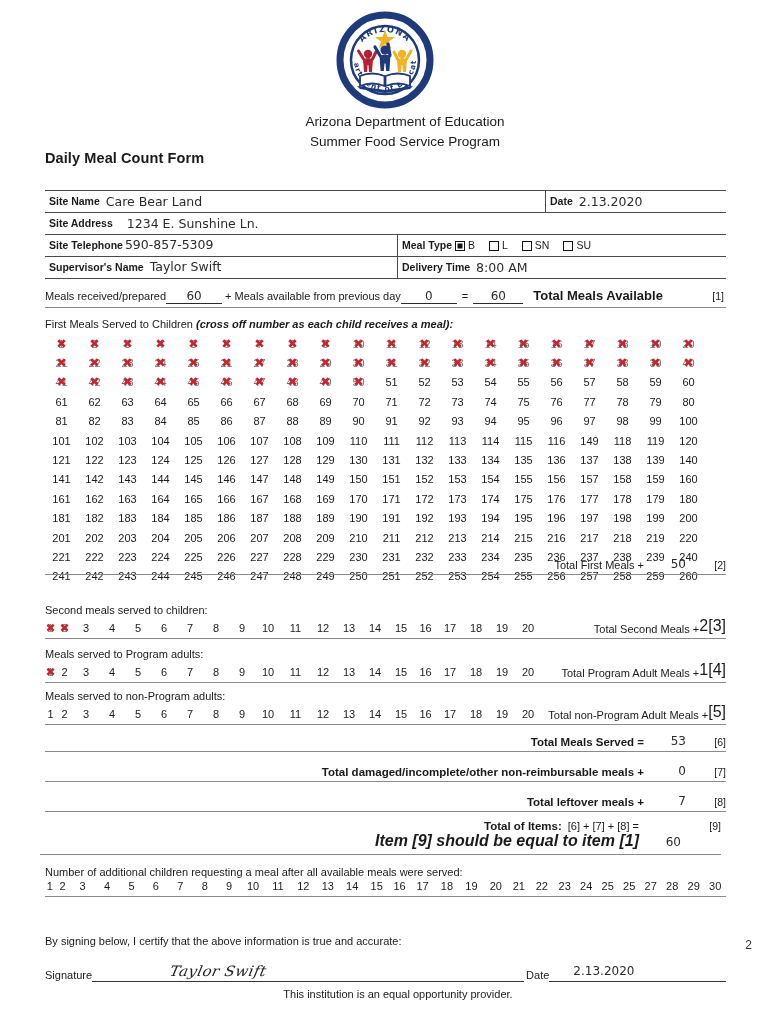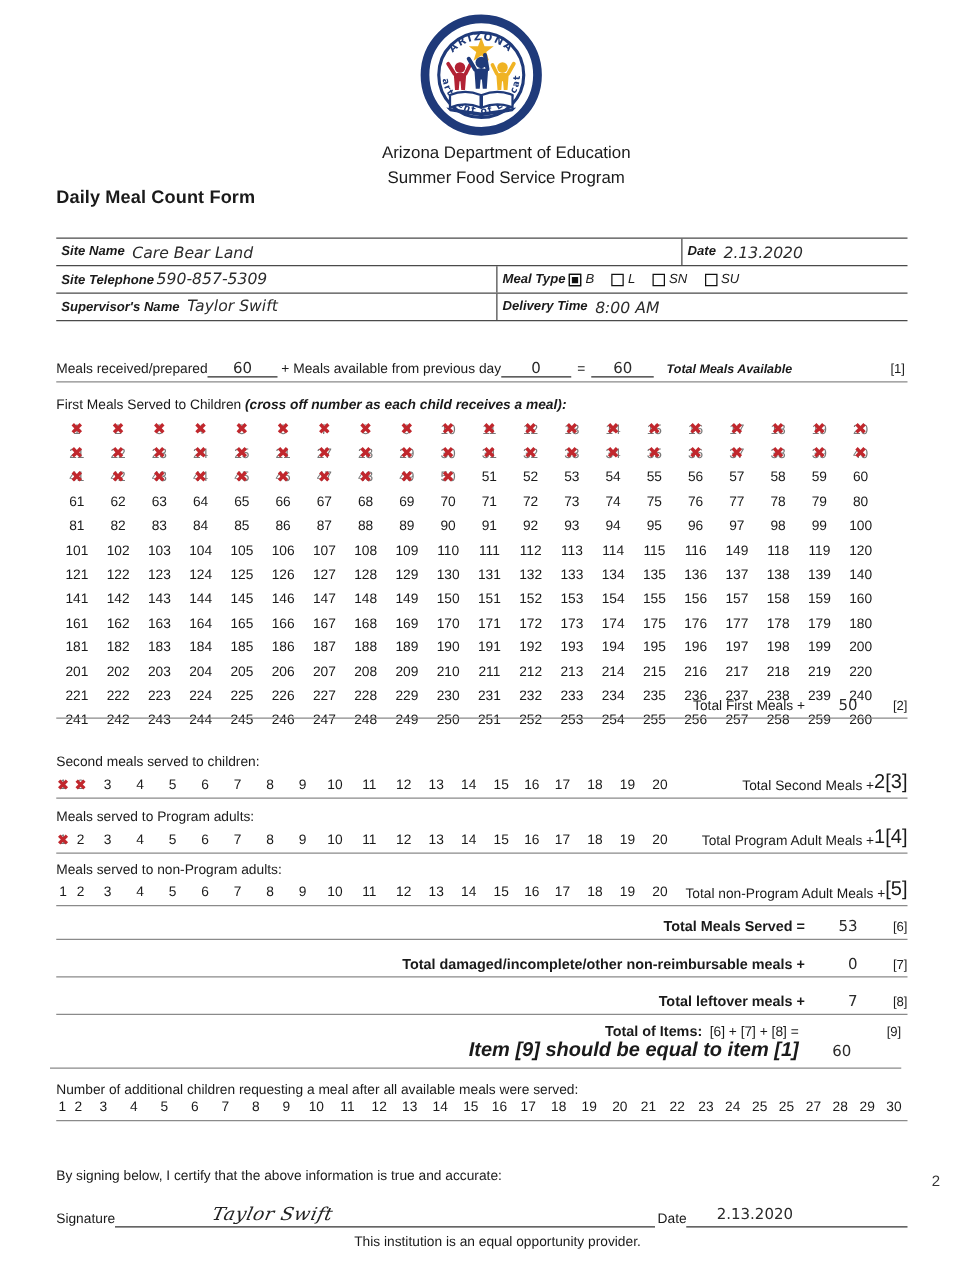--- a/index.html
+++ b/index.html
@@ -27,21 +27,21 @@
 
   .form-title {
     position: absolute; left: 45px; top: 150px;
     font-size: 14.5px; font-weight: bold; letter-spacing: .1px;
   }
 
   
   .idtable { position: absolute; left: 45px; top: 190px; width: 681px; }
   .idrow { display: flex; border-top: 1.6px solid #4a4a4a; position: relative; }
   .idrow:last-child { border-bottom: 1.6px solid #4a4a4a; }
-  .idcell { padding: 2px 0 3px 4px; display: flex; align-items: baseline; min-height: 21px; font-style: italic; }
+  .idcell { padding: 2px 0 3px 4px; display: flex; align-items: baseline; min-height: 21px; }
   .idcell.grow { flex: 1 1 auto; }
   .idcell.right { border-left: 1.6px solid #4a4a4a; }
   .lbl { font-size: 10.5px; font-weight: bold; white-space: nowrap; }
   .val {
     font-size: 12.5px; color: #2b2b2b; margin-left: 6px;
     font-family: "DejaVu Sans", sans-serif; font-weight: 400;
   }
   .val.indent { margin-left: 14px; }
 
   
@@ -62,21 +62,21 @@
     display: flex; align-items: baseline; font-size: 11px;
   }
   .u-blank {
     display: inline-block; border-bottom: 1px solid #2b2b2b;
     text-align: center; font-size: 12px; color: #2b2b2b;
     font-family: "DejaVu Sans", sans-serif;
     line-height: 13px;
   }
   .w56 { width: 56px; }
   .w50 { width: 50px; }
-  .avail-total { font-weight: bold; font-size: 10px; margin-left: 10px; font-style: italic; }
+  .avail-total { font-weight: bold; font-size: 13px; margin-left: 10px; }
   .item-ref { font-size: 10.5px; margin-left: auto; padding-right: 2px; }
 
   
   .fm-head {
     position: absolute; left: 45px; top: 318px; font-size: 11px;
   }
   .fm-head i { font-weight: bold; font-style: italic; }
 
   
   .grid { position: absolute; left: 45px; top: 334px; width: 660px; }
@@ -238,20 +238,26 @@
       <div class="idcell grow" style="flex:0 0 500px;">
         <span class="lbl">Site Name</span>
         <span class="val">Care Bear Land</span>
       </div>
       <div class="idcell right grow">
         <span class="lbl">Date</span>
         <span class="val">2.13.2020</span>
       </div>
     </div>
 
+    <div class="idrow">
+      <div class="idcell grow">
+        <span class="lbl">Site Address</span>
+        <span class="val indent">1234 E. Sunshine Ln.</span>
+      </div>
+    </div>
 
     <div class="idrow">
       <div class="idcell" style="flex:0 0 352px;">
         <span class="lbl">Site Telephone</span>
         <span class="val" style="margin-left:2px;">590-857-5309</span>
       </div>
       <div class="idcell right grow">
         <span class="lbl">Meal Type</span>
         <span class="mealtype-group">
           <span class="cbox checked first"></span>

